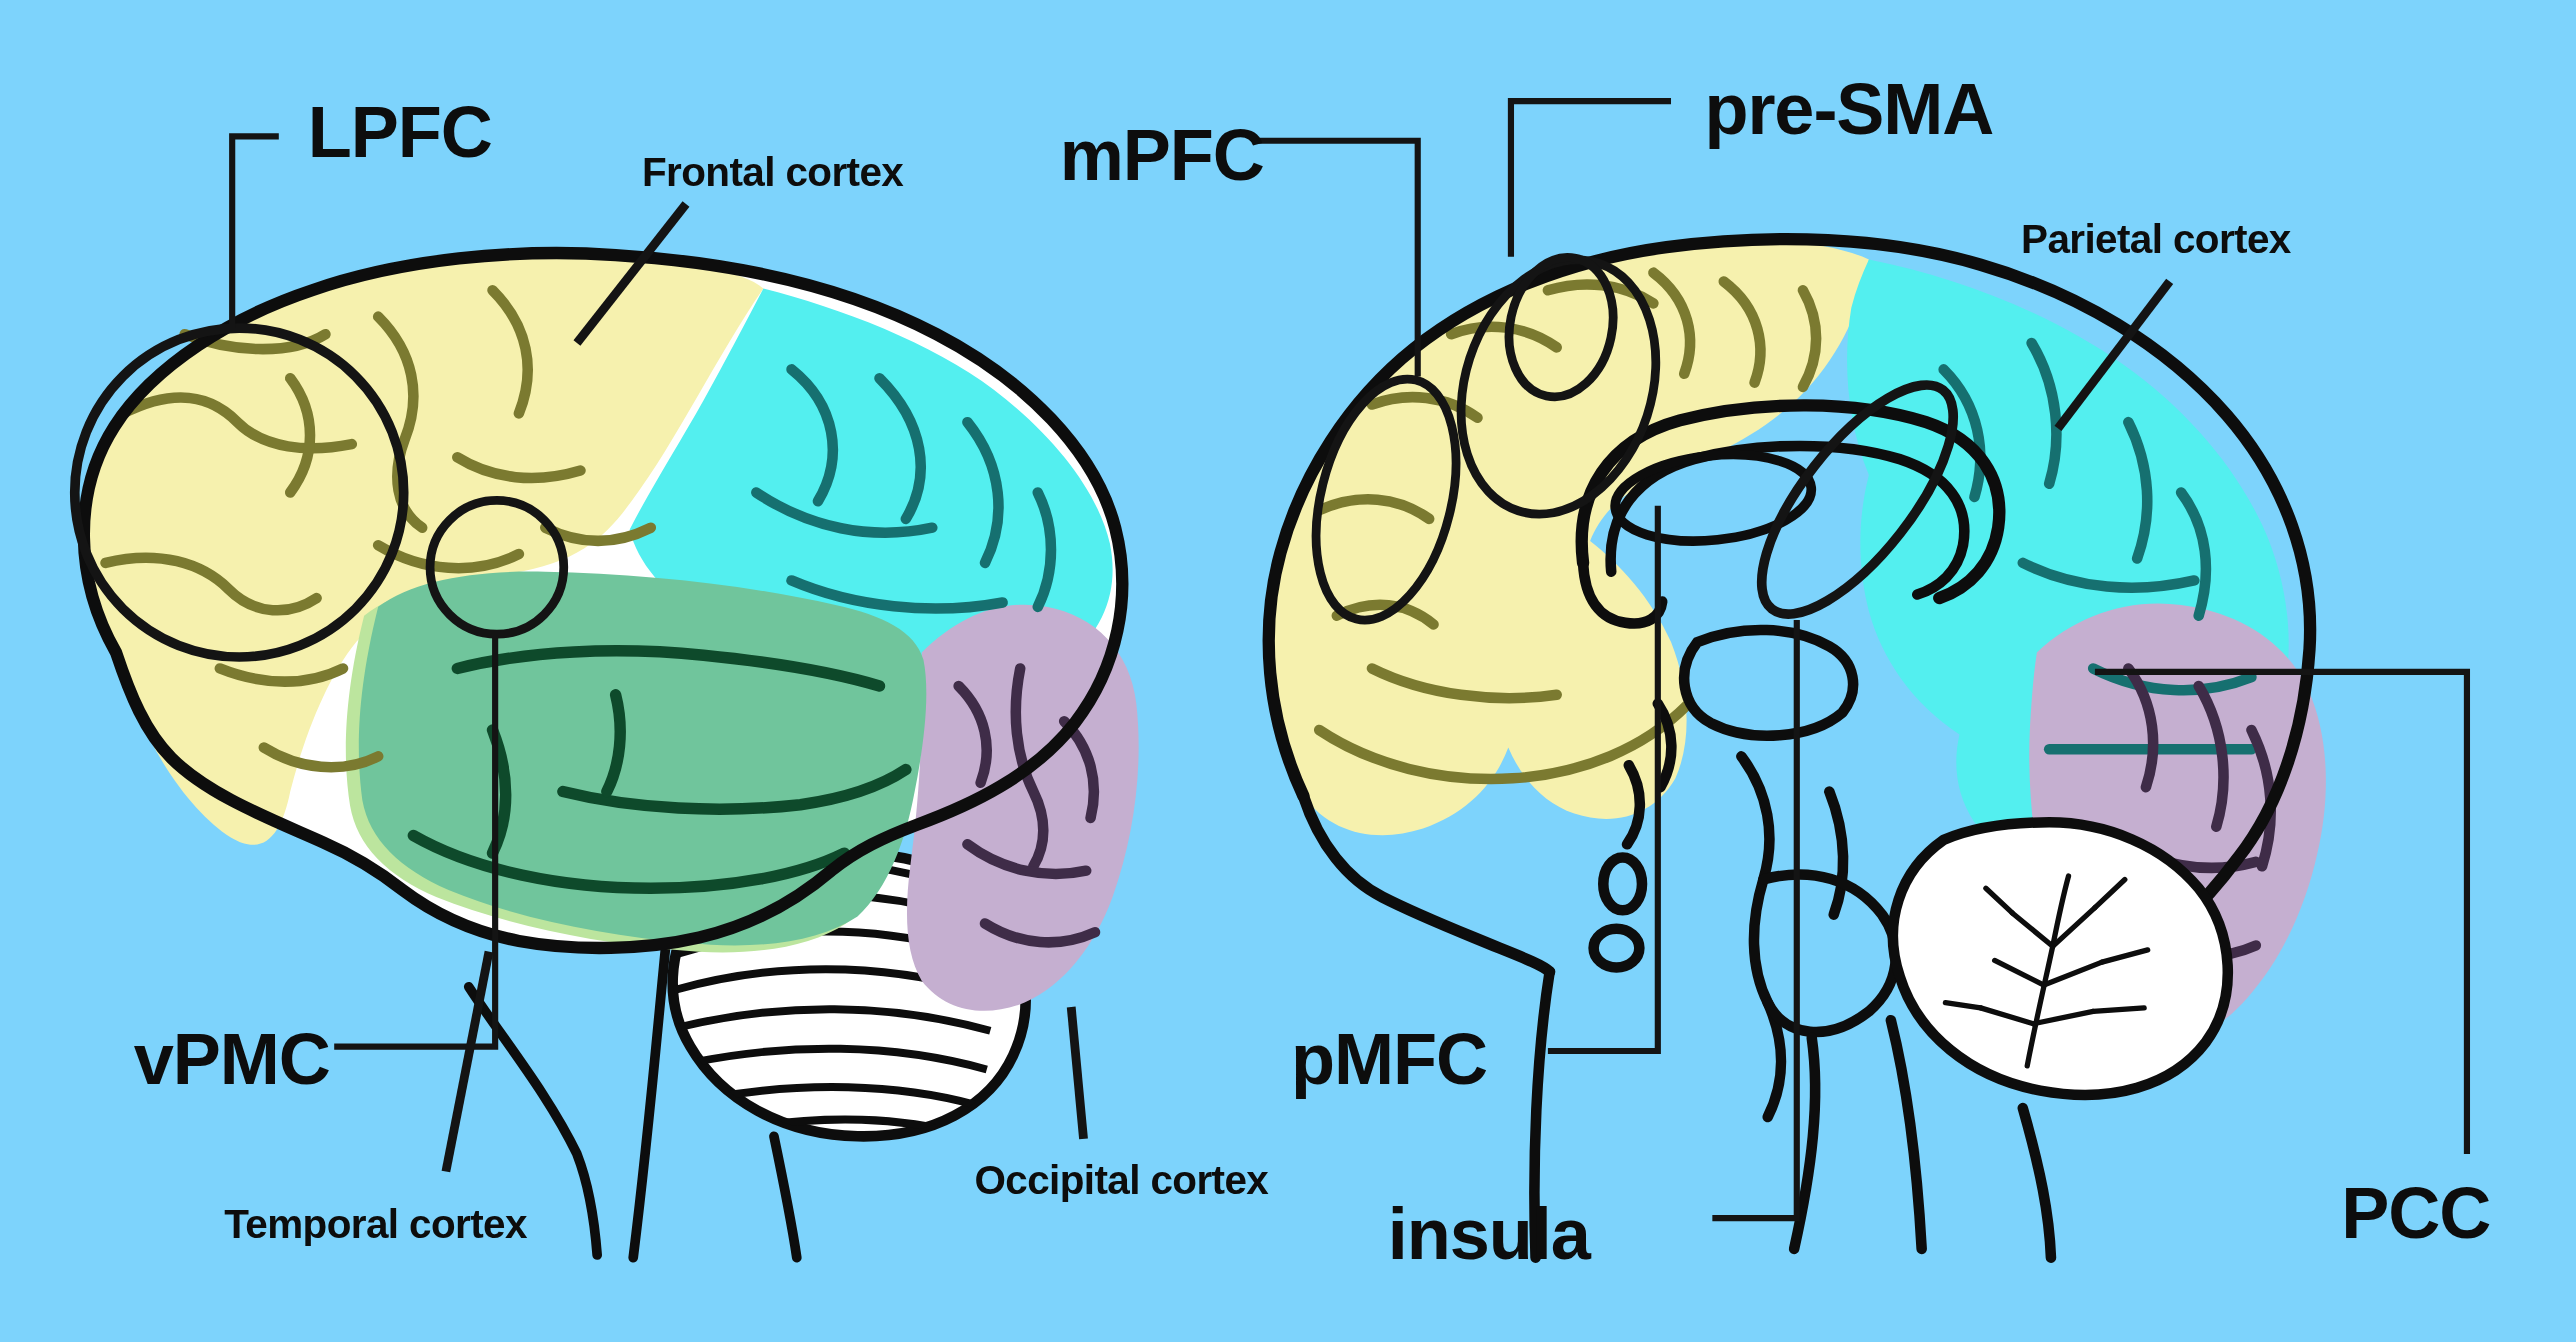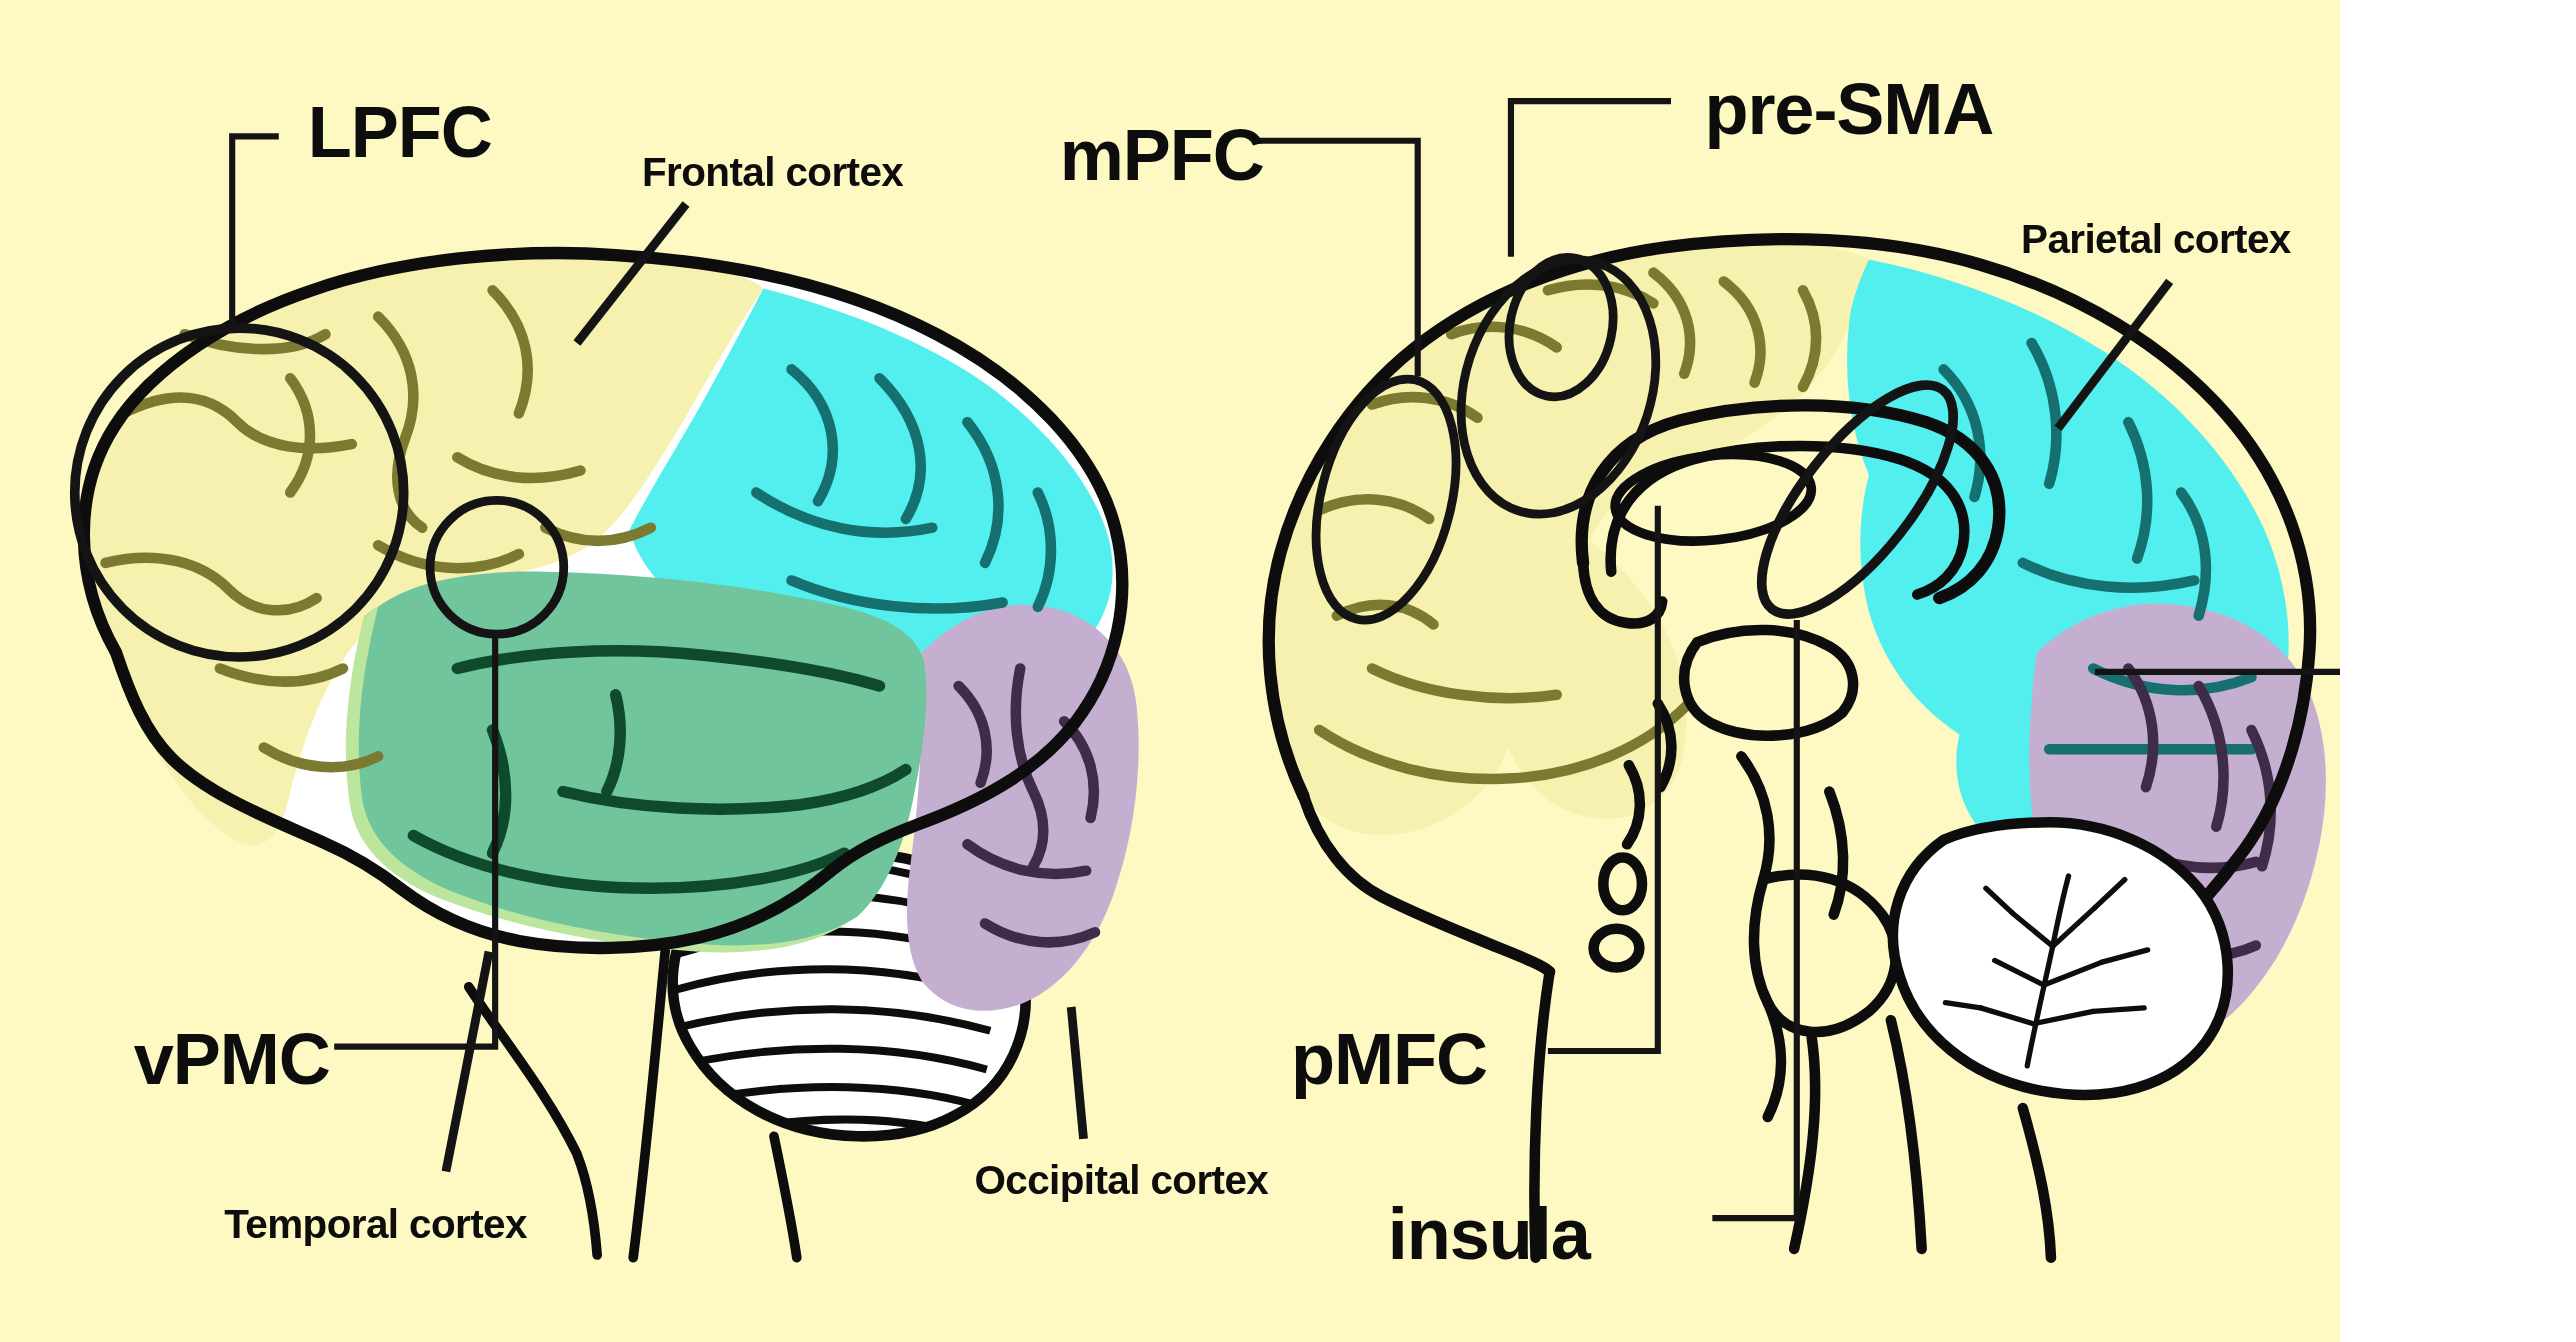--- a/index.html
+++ b/index.html
@@ -1,16 +1,16 @@
 <!DOCTYPE html>
 <html style="font-size:14px"><head>
 <meta charset="utf-8">
 <style>
   html,body{margin:0;padding:0;background:#ffffff;}
-  #stage{position:relative;width:2340px;height:1343px;background:#fef9c3;overflow:hidden;
+  #stage{position:relative;width:2576px;height:1343px;background:#7dd3fc;overflow:hidden;
          font-family:"Liberation Sans","DejaVu Sans",sans-serif;}
   svg{position:absolute;left:0;top:0;}
   text{fill:#0d0d0d;font-family:"Liberation Sans","DejaVu Sans",sans-serif;font-weight:600;letter-spacing:-0.015em;}
   .lbl-big{font-size:82px;}
   .lbl-small{font-size:46px;}
 </style>
 </head>
 <body>
 
 <div id="stage">

